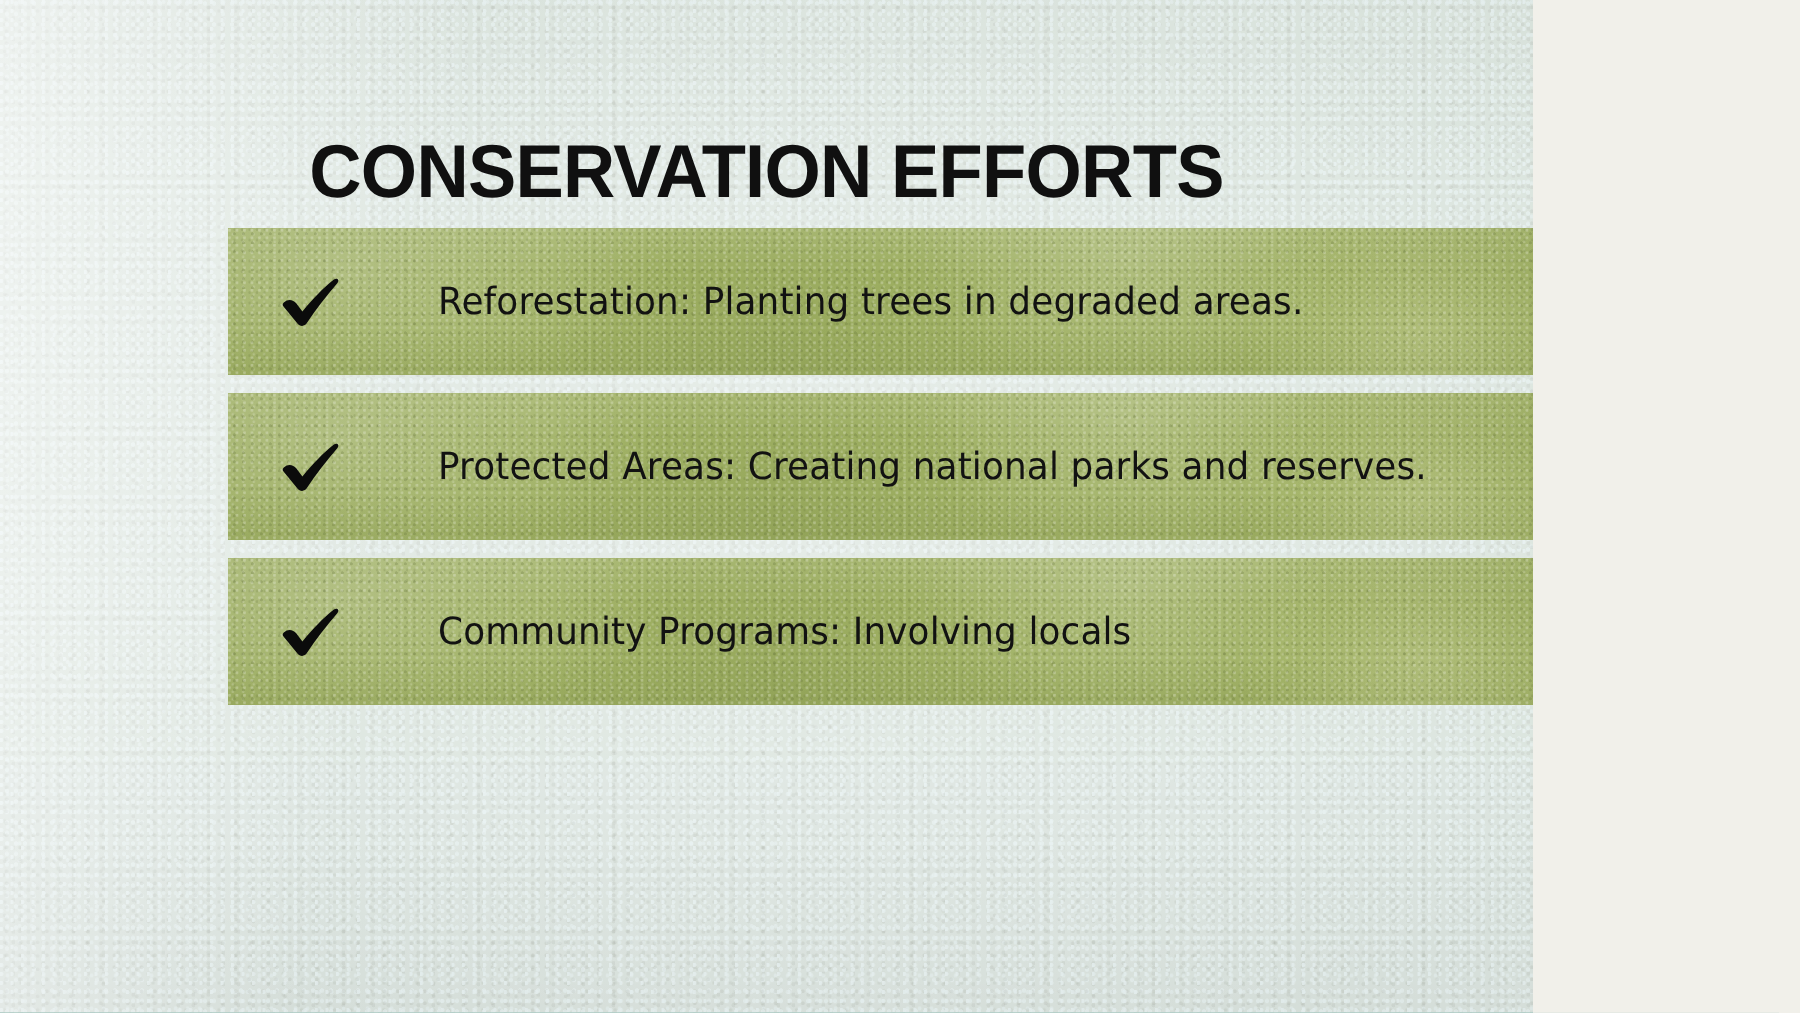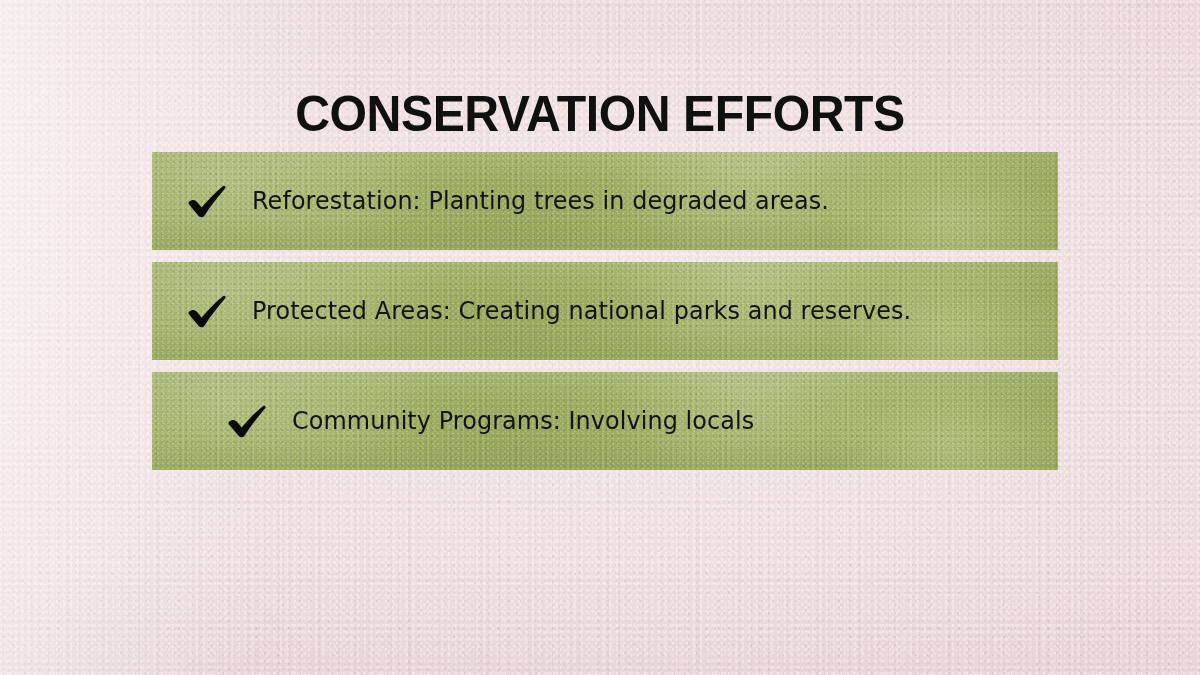--- a/index.html
+++ b/index.html
@@ -10,23 +10,23 @@
     width: 1200px;
     height: 675px;
     overflow: hidden;
     font-family: "Liberation Sans", sans-serif;
     background: #f1f0ea;
   }
 
   
   .slide {
     position: relative;
-    width: 1200px;
+    width: 1022px;
     height: 675px;
-    background-color: #be185d;
+    background-color: #0f766e;
     overflow: hidden;
   }
 
   
   .paper-texture {
     position: absolute;
     inset: 0;
     pointer-events: none;
     background-color: #f1f0ea;
     background-image:
@@ -77,22 +77,23 @@
   }
 
   .bar-row {
     position: relative;
     height: 98px;
     margin-bottom: 12px;
     display: flex;
     align-items: center;
     overflow: hidden;
     background-color: #a0b164;
+    gap: 40px;
   }
-  .bar-row:last-child { margin-bottom: 0; padding-left: 40px; }
+  .bar-row:last-child { margin-bottom: 0; }
 
   
   .bar-paint {
     position: absolute;
     inset: 0;
     pointer-events: none;
     background-image:
       radial-gradient(ellipse 34% 120% at 8% 30%, rgba(255,255,255,0.20) 0%, rgba(255,255,255,0) 70%),
       radial-gradient(ellipse 26% 150% at 40% 80%, rgba(120,138,66,0.22) 0%, rgba(0,0,0,0) 72%),
       radial-gradient(ellipse 22% 130% at 66% 20%, rgba(255,255,255,0.17) 0%, rgba(255,255,255,0) 70%),

